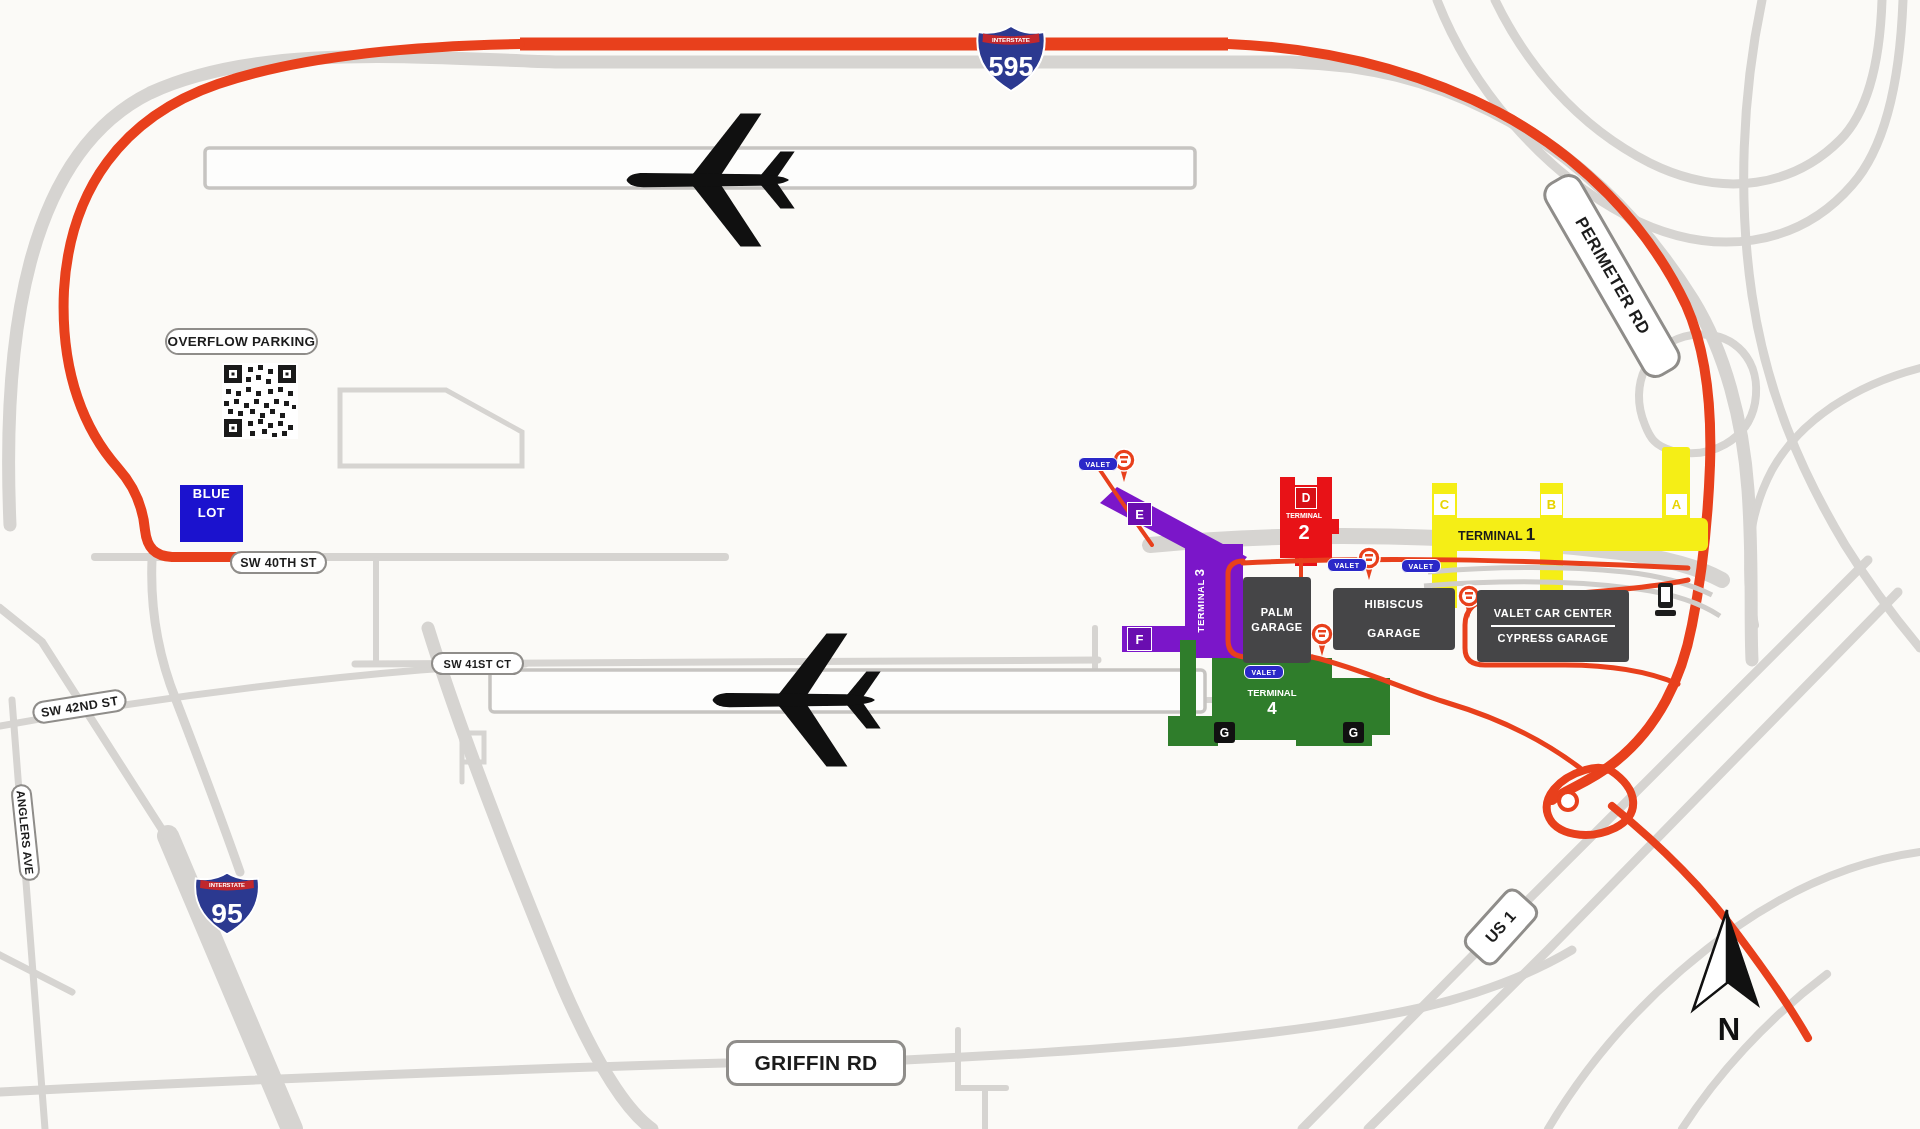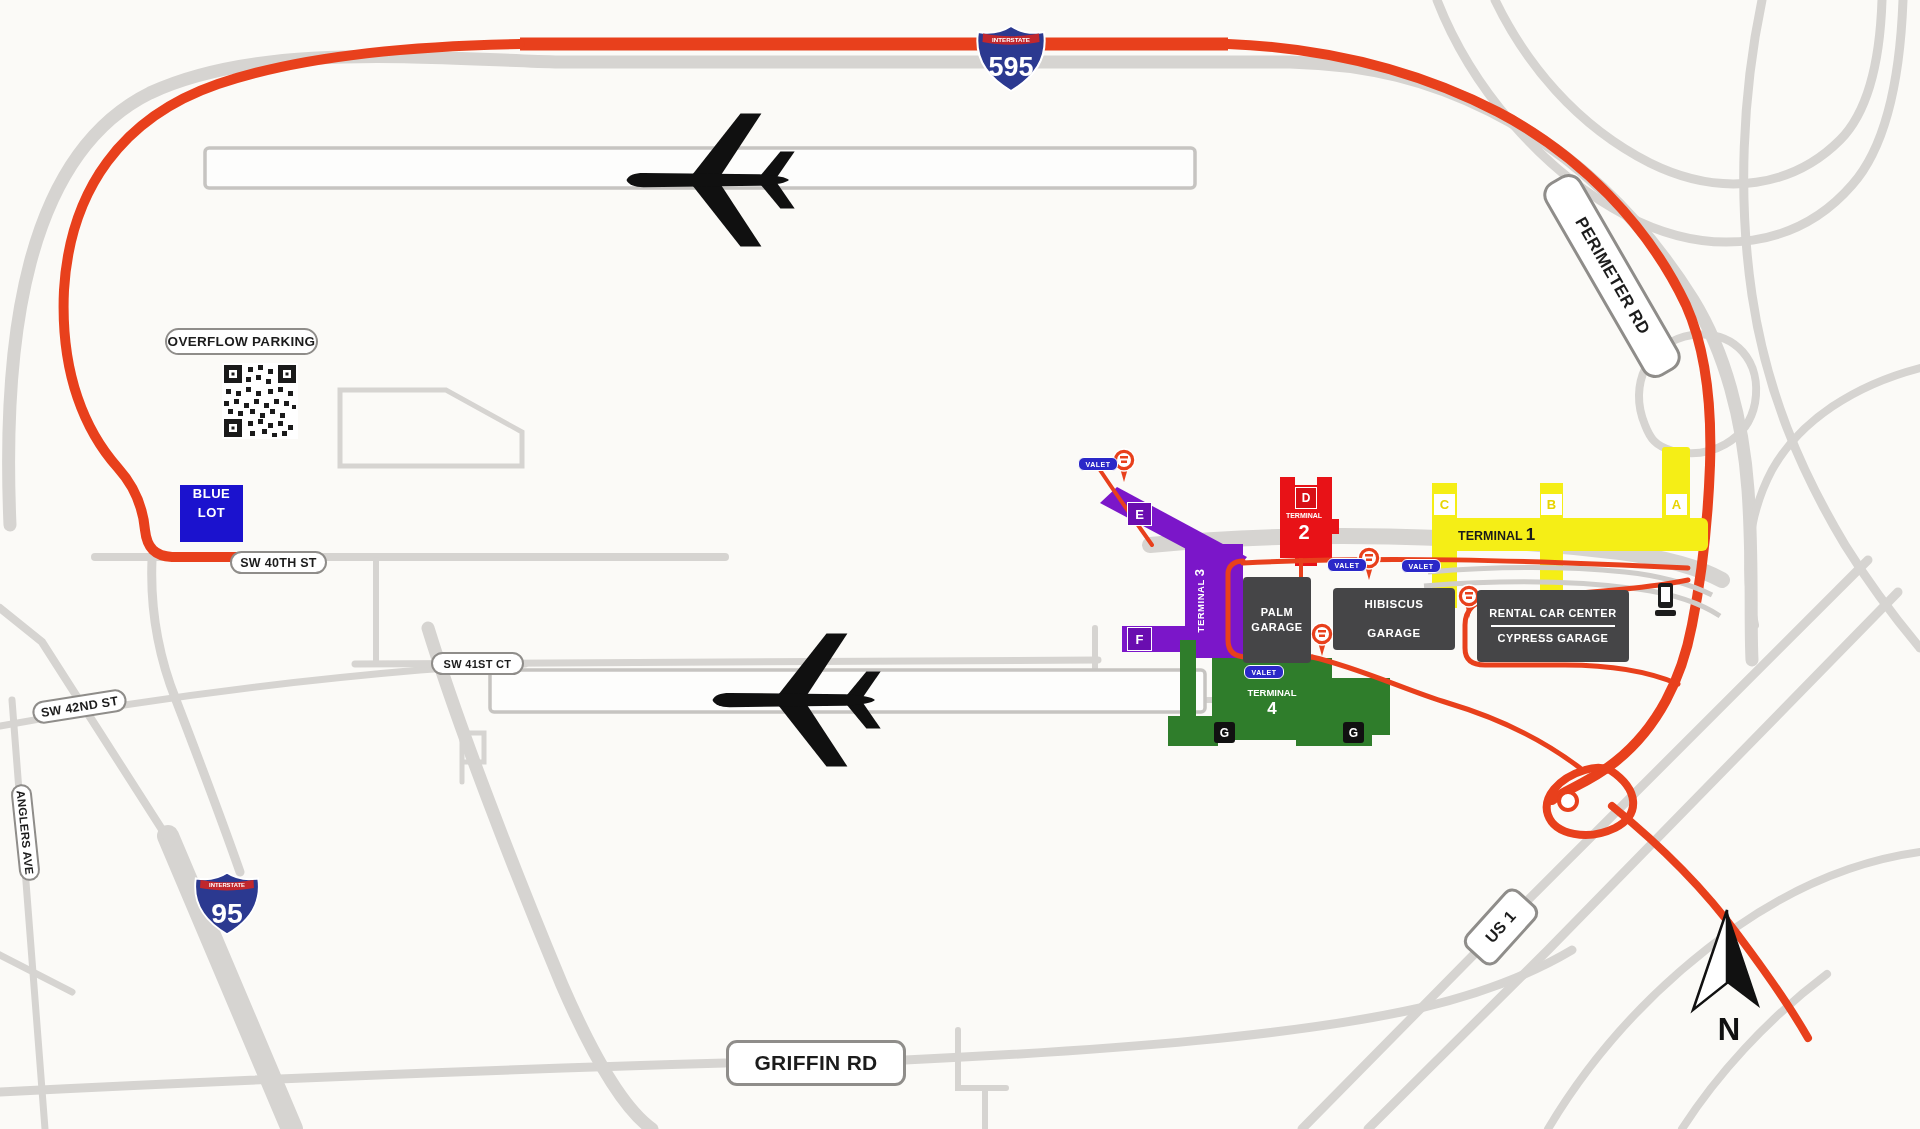--- a/index.html
+++ b/index.html
@@ -347,21 +347,21 @@
 
 <div class="garage" style="left:1243px;top:577px;width:68px;height:86px;font-size:11px;">
   <span class="ln">PALM</span>
   <span class="ln">GARAGE</span>
 </div>
 <div class="garage" style="left:1333px;top:588px;width:122px;height:62px;font-size:11.5px;gap:13px;">
   <span class="ln">HIBISCUS</span>
   <span class="ln">GARAGE</span>
 </div>
 <div class="garage" style="left:1477px;top:590px;width:152px;height:72px;font-size:11px;">
-  <span class="ln">RENTAL CAR CENTER</span>
+  <span class="ln">VALET CAR CENTER</span>
   <div class="rcc-divider"></div>
   <span class="ln">CYPRESS GARAGE</span>
 </div>
 
 <div class="valet" style="left:1078px;top:457px;">
   <span>VALET</span>
 </div>
 <div class="valet" style="left:1327px;top:558px;">
   <span>VALET</span>
 </div>

